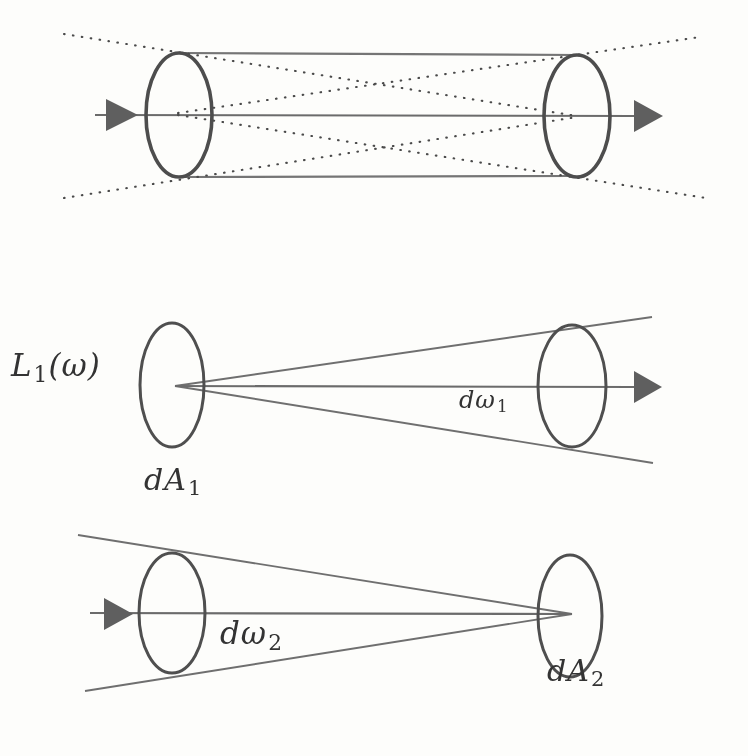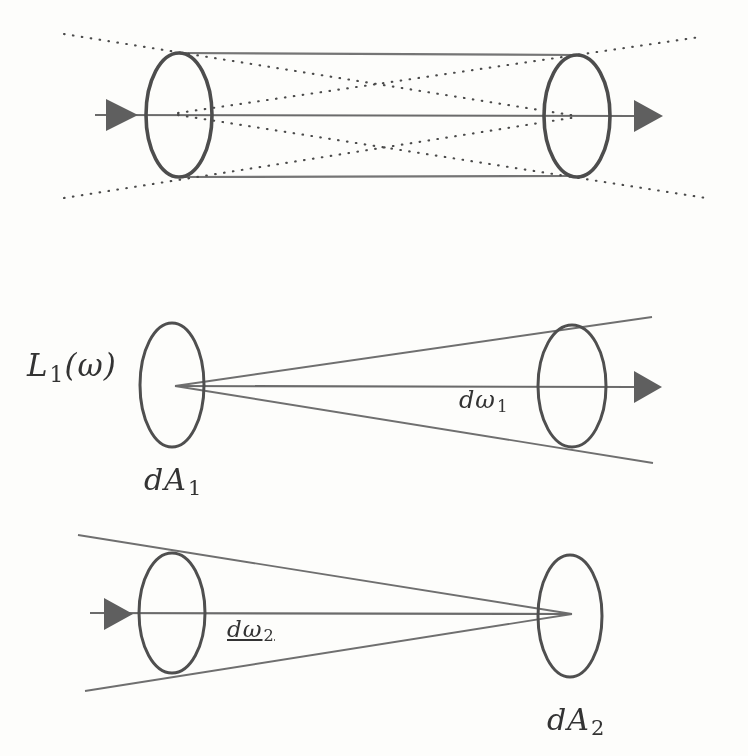--- a/index.html
+++ b/index.html
@@ -30,26 +30,26 @@
     white-space: nowrap;
     line-height: 1;
     letter-spacing: 1px;
   }
   .label .sub {
     font-style: normal;
     font-size: 0.70em;
     vertical-align: -0.26em;
     margin-left: 1px;
   }
-  .lbl-L1  { left: 11px;  top: 350px; font-size: 31px; margin-left: 16px; }
+  .lbl-L1  { left: 11px;  top: 350px; font-size: 31px; }
   .lbl-dA1 { left: 144px; top: 465px; font-size: 30px; }
   .lbl-dw1 { left: 459px; top: 388px; font-size: 24px; }
-  .lbl-dw2 { left: 227px; top: 618px; font-size: 23px; text-decoration: underline; }
+  .lbl-dw2 { left: 220px; top: 618px; font-size: 31px; }
   .lbl-L2  { left: 635px; top: 585px; font-size: 31px; }
-  .lbl-dA2 { left: 547px; top: 705px; font-size: 30px; }
+  .lbl-dA2 { left: 547px; top: 656px; font-size: 30px; }
 </style>
 </head>
 <body>
 
 <div class="page">
 
   <svg class="fig" width="748" height="756" viewBox="0 0 748 756">
 
     <g>
       <line class="axis" x1="95" y1="115" x2="636" y2="116"></line>

